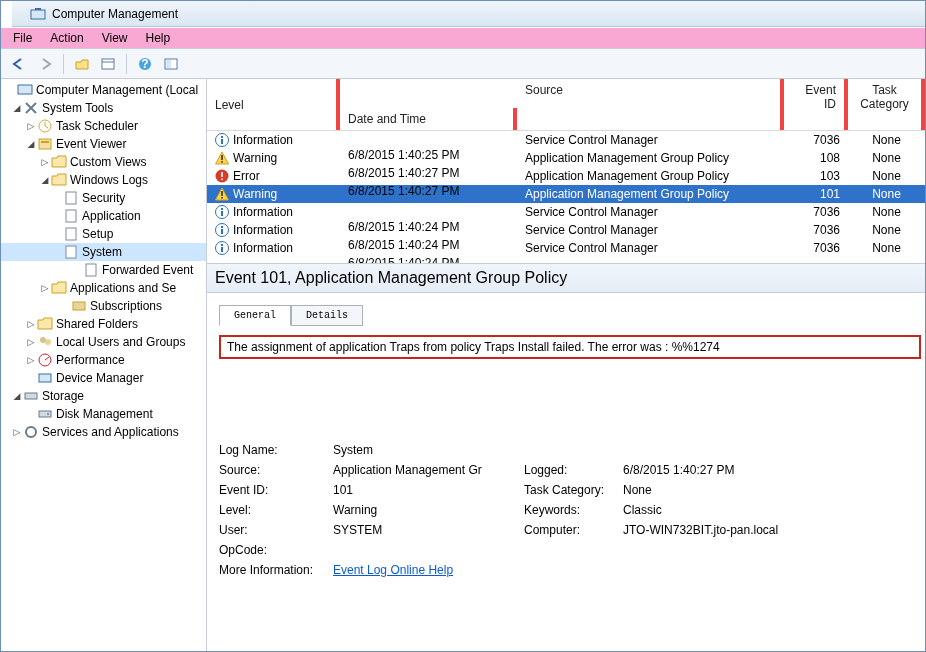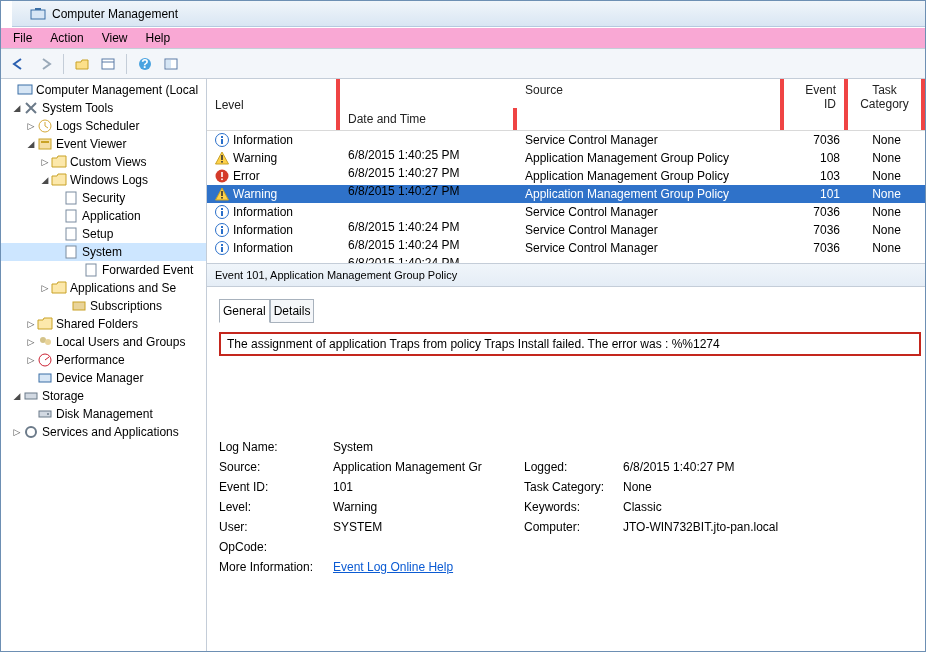--- a/index.html
+++ b/index.html
@@ -25,24 +25,24 @@
 .events-body { height:132px; overflow:hidden; }
 .row { display:flex; height:18px; align-items:center; }
 .row div { padding:1px 8px; overflow:hidden; white-space:nowrap; }
 .row.sel { background:#2f72c9; color:#fff; }
 .col-level { width:133px; display:flex; align-items:center; gap:4px; }
 .col-date  { width:177px;margin-top:29px; }
 .col-src   { width:267px; }
 .col-eid   { width:64px; text-align:right; }
 .col-cat   { flex:1;text-align:center; }
 .ev-icon { width:14px; height:14px; flex-shrink:0; display:inline-block; }
-.detail-head { background:linear-gradient(#f0f5fa,#e5edf6); padding:5px 8px; border-top:1px solid #c4cdd8; border-bottom:1px solid #c4cdd8; font-size:11px; }
+.detail-head { background:linear-gradient(#f0f5fa,#e5edf6); padding:5px 8px; border-top:1px solid #c4cdd8; border-bottom:1px solid #c4cdd8; font-size:16px; }
 .detail-body { flex:1; border-top:1px solid #fff; padding:10px 12px; overflow:hidden; }
 .tabs { display:flex; gap:0; margin-bottom:10px; }
-.tab { padding:4px 3px; border:1px solid #a8b2bd; background:#f4f6f9; position:relative; top:1px; font-size:12px; }
+.tab { padding:4px 14px; border:1px solid #a8b2bd; background:#f4f6f9; position:relative; top:1px; font-size:10px;font-family:Liberation Mono, monospace; }
 .tab.active { background:#fff; border-bottom:1px solid #fff; }
 .msgbox { border:2px solid #c4261d; padding:3px 6px; margin-bottom:18px; font-size:12px; width:702px; }
 .props { display:grid; grid-template-columns:110px 187px 95px 1fr; row-gap:6px; column-gap:4px; font-size:12px; align-items:center; margin-top:84px; }
 .props .lbl { color:#000; }
 a.link { color:#0b5bd3; text-decoration:underline; }
 svg { display:block; }
 </style>
 </head>
 <body>
 
@@ -126,21 +126,21 @@
               <ul>
                 <li>
                     <div class="node" style="padding-left:24px">
                       <span class="twisty">▷</span>
                       <span class="icon">
                         <svg viewBox="0 0 16 16">
                           <circle cx="8" cy="8" r="6" fill="#fff" stroke="#d4a93b"></circle>
                           <path d="M8 4v4l3 2" stroke="#d4a93b" fill="none"></path>
                         </svg>
                       </span>
-                      <span>Logs Scheduler</span>
+                      <span>Task Scheduler</span>
                     </div>
                   </li>
                 <li>
                     <div class="node" style="padding-left:24px">
                       <span class="twisty">◢</span>
                       <span class="icon">
                         <svg viewBox="0 0 16 16">
                           <rect x="2" y="3" width="12" height="10" fill="#f6dfa5" stroke="#c9a227"></rect>
                           <rect x="4" y="5" width="8" height="2" fill="#c9a227"></rect>
                         </svg>

